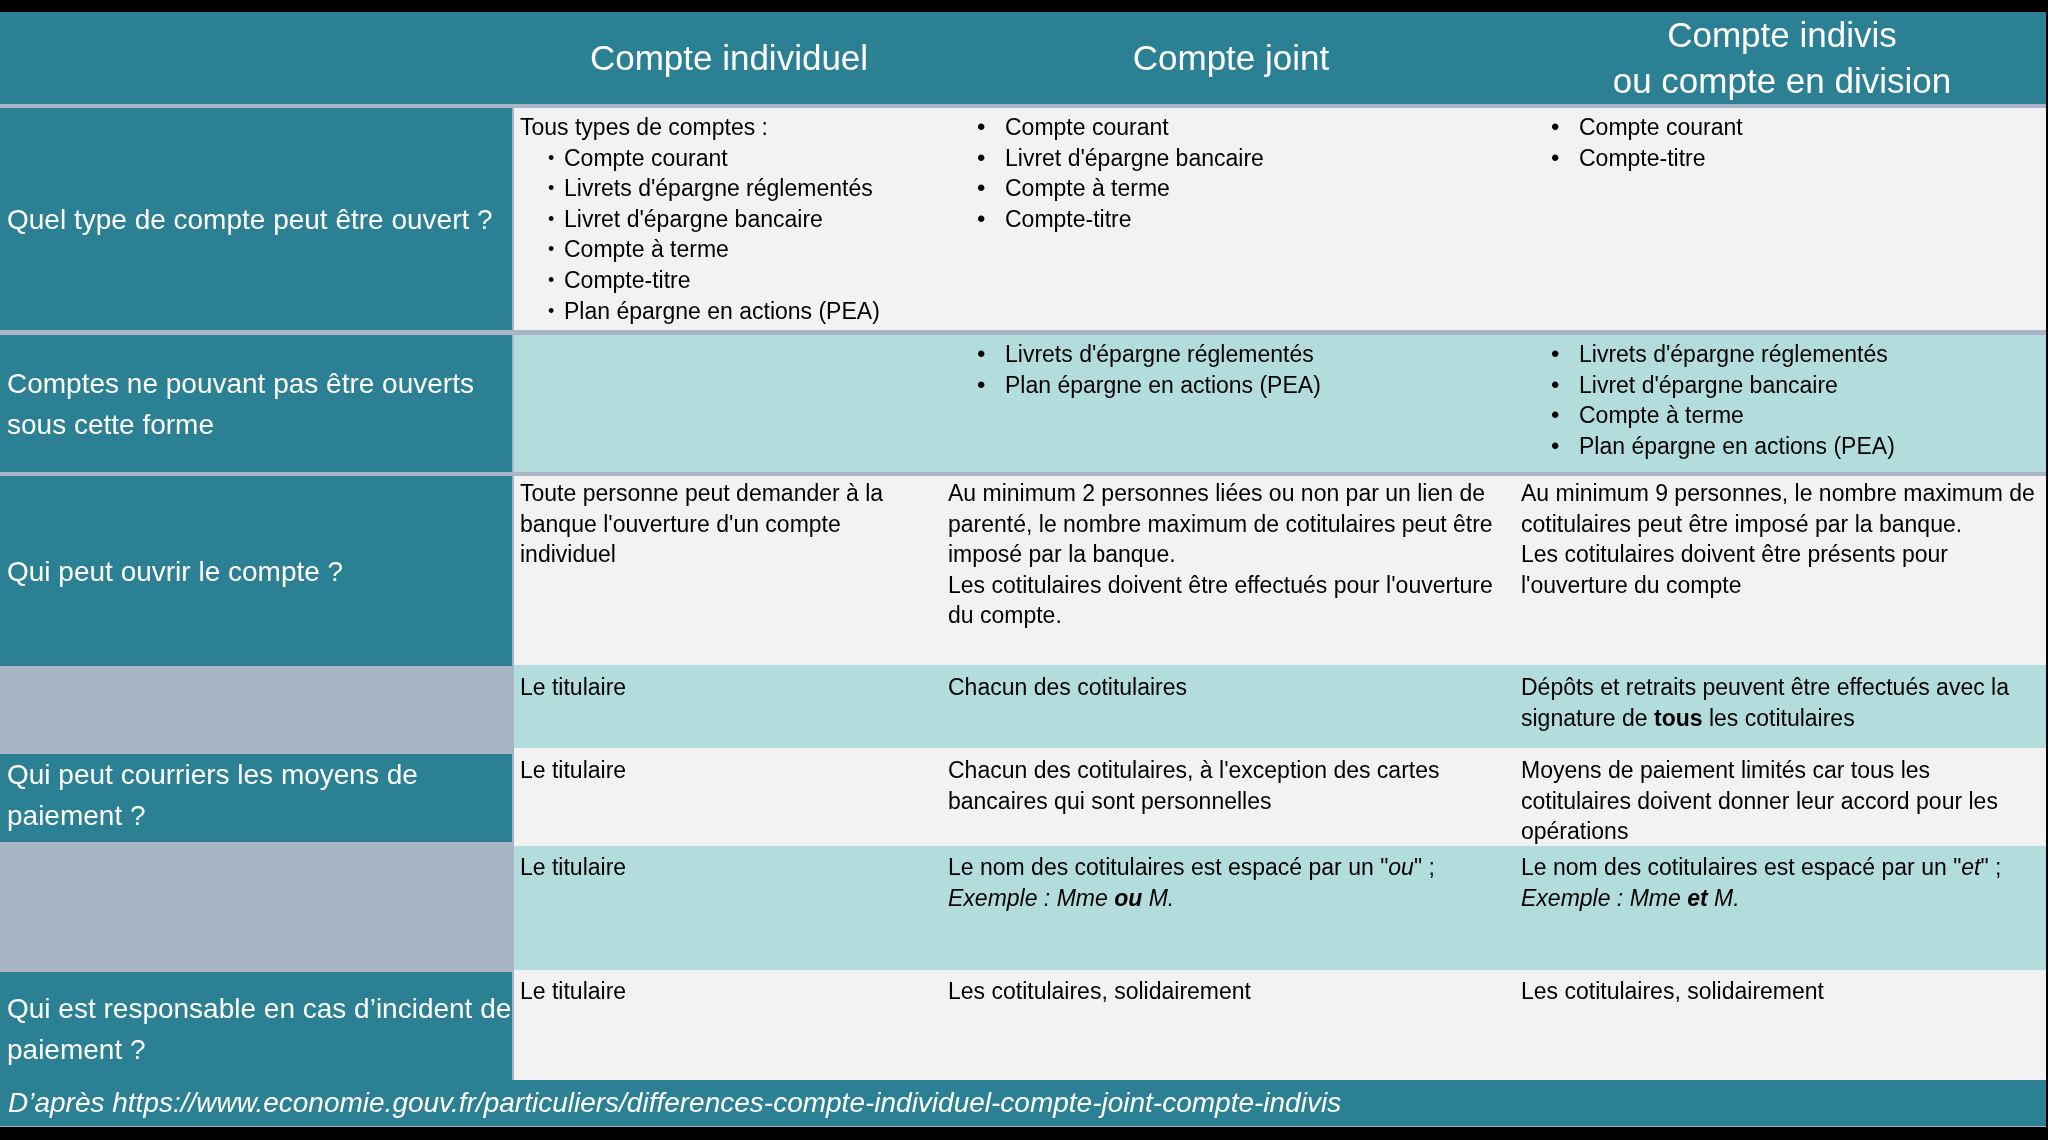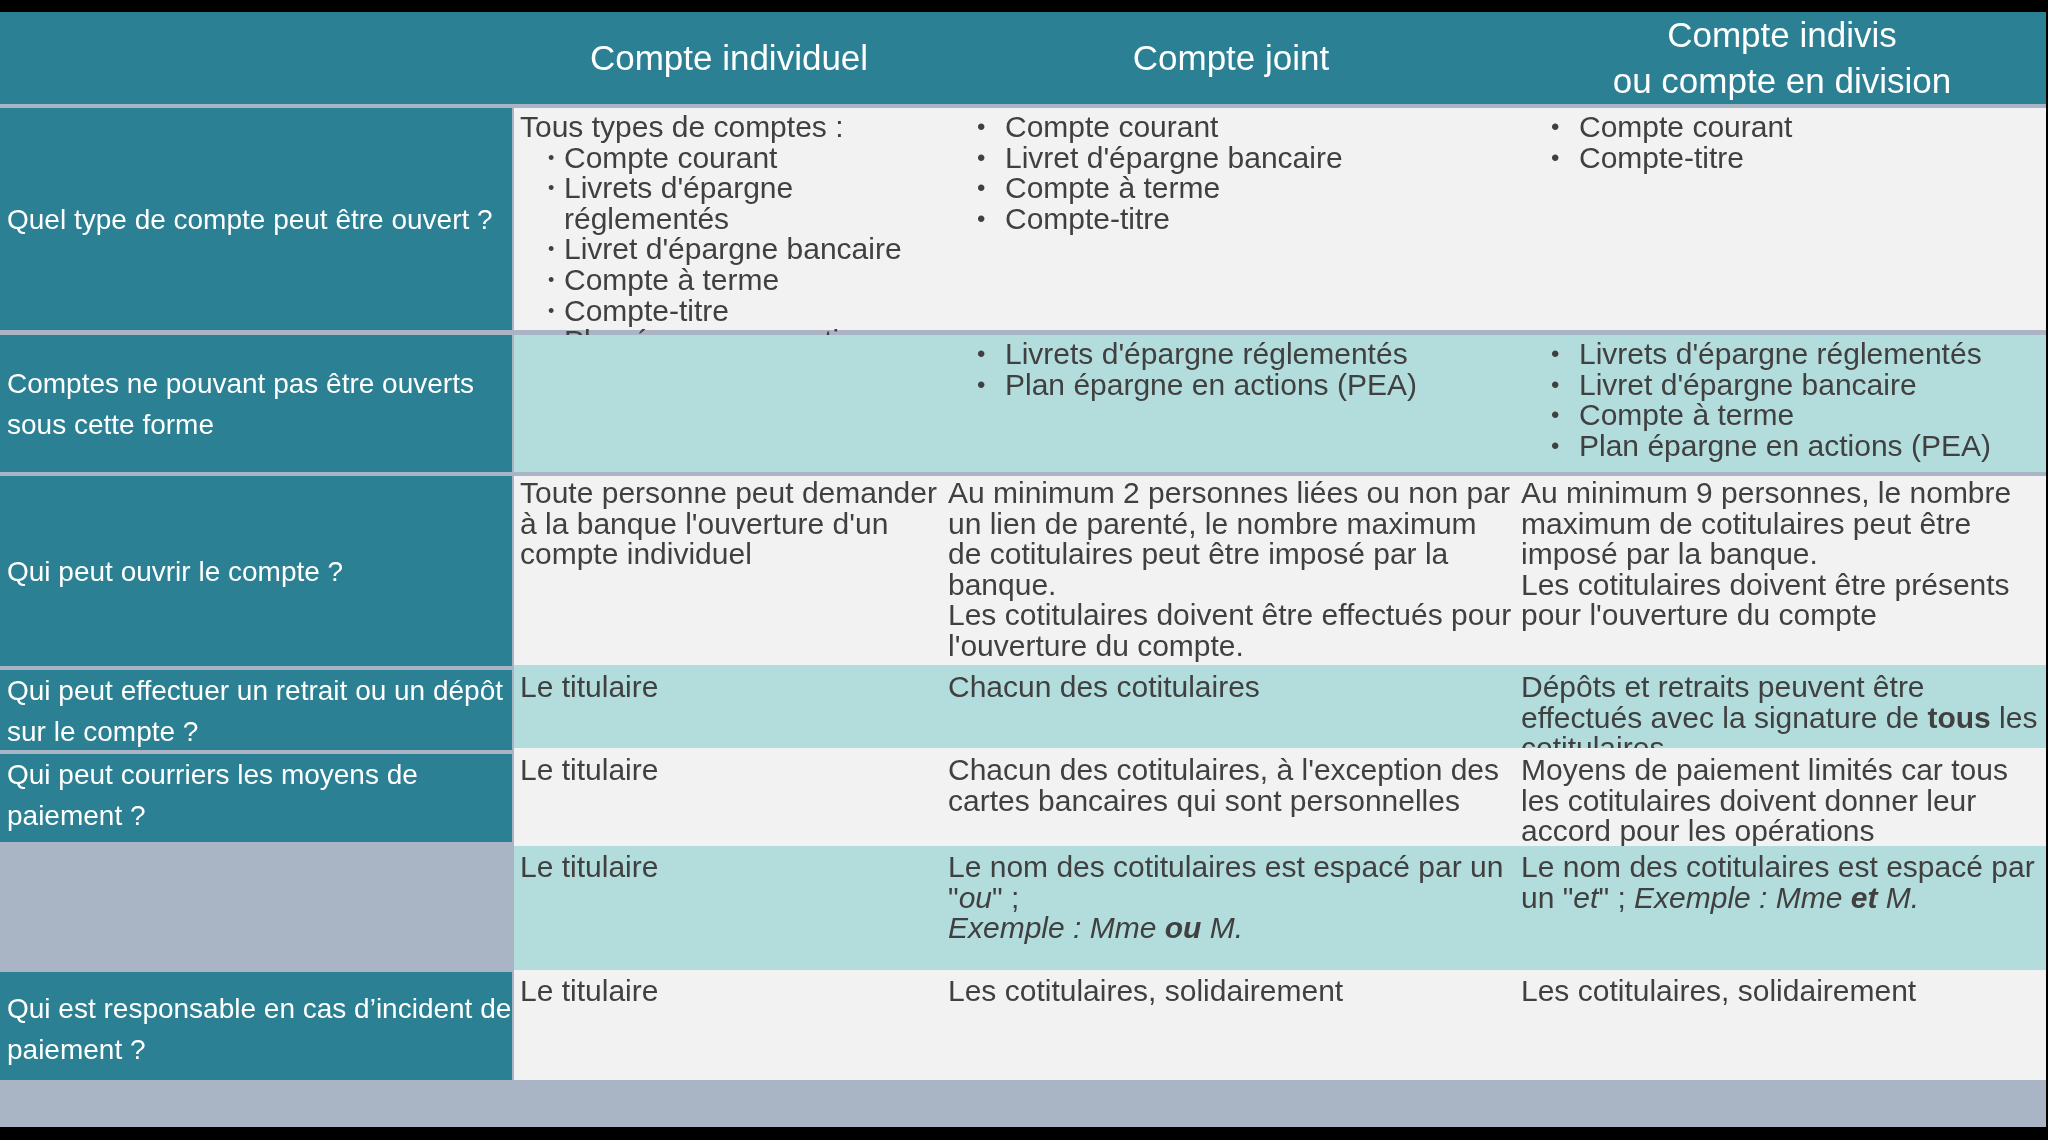--- a/index.html
+++ b/index.html
@@ -11,21 +11,21 @@
   .row { position: absolute; left: 0; width: 2046px; display: flex; }
   .hdr-row { top: 0; height: 92px; background: #2b8093; }
   .hdr-cell { position: absolute; top: 0; height: 92px; color: #ffffff; font-size: 35px; line-height: 46px;
               display: flex; align-items: center; justify-content: center; text-align: center; }
   .hdr-cell span { display: block; }
 
   .label-cell { position: absolute; left: 0; width: 512px; background: #2b8093; color: #ffffff;
                 font-size: 28px; line-height: 41px; padding-left: 7px; display: flex; align-items: center; }
   .label-cell.top { align-items: flex-start; }
 
-  .data-cell { position: absolute; color: #404040; font-size: 30px; line-height: 30.6px; }
+  .data-cell { position: absolute; color: #000000; font-size: 23px; line-height: 30.6px; }
   .bg-light { background: #f2f2f2; }
   .bg-teal { background: #b3dcdd; }
 
   .band { position: absolute; left: 514px; width: 1532px; }
 
   ul.dot { list-style: none; }
   ul.dot li { position: relative; padding-left: 28px; }
   ul.dot li::before { content: "\2022"; position: absolute; left: 0; top: 0; font-size: 24px; }
   ul.small { list-style: none; margin-left: 28px; }
   ul.small li { position: relative; padding-left: 16px; }
@@ -112,23 +112,20 @@
   </div>
   <div class="data-cell" style="left:948px;top:466px;width:570px;">
     <div>Au minimum 2 personnes liées ou non par un lien de parenté, le nombre maximum de cotitulaires peut être imposé par la banque.</div>
     <div>Les cotitulaires doivent être effectués pour l'ouverture du compte.</div>
   </div>
   <div class="data-cell" style="left:1521px;top:466px;width:522px;">
     <div>Au minimum 9 personnes, le nombre maximum de cotitulaires peut être imposé par la banque.</div>
     <div>Les cotitulaires doivent être présents pour l'ouverture du compte</div>
   </div>
 
-  <div class="label-cell top" style="top:658px;height:80px;">
-    <span>Qui peut effectuer un retrait ou un dépôt sur le compte ?</span>
-  </div>
   <div class="band bg-teal" style="top:653px;height:83px;"></div>
   <div class="data-cell" style="left:520px;top:660px;width:420px;">
     <span>Le titulaire</span>
   </div>
   <div class="data-cell" style="left:948px;top:660px;width:570px;">
     <span>Chacun des cotitulaires</span>
   </div>
   <div class="data-cell" style="left:1521px;top:660px;width:522px;">
     <span>Dépôts et retraits peuvent être effectués avec la signature de </span><b>tous</b><span> les cotitulaires</span>
   </div>
@@ -166,13 +163,16 @@
   <div class="data-cell" style="left:520px;top:964px;width:420px;">
     <span>Le titulaire</span>
   </div>
   <div class="data-cell" style="left:948px;top:964px;width:570px;">
     <span>Les cotitulaires, solidairement</span>
   </div>
   <div class="data-cell" style="left:1521px;top:964px;width:522px;">
     <span>Les cotitulaires, solidairement</span>
   </div>
 
+  <div class="footer">
+    <span>D’après https://www.economie.gouv.fr/particuliers/differences-compte-individuel-compte-joint-compte-indivis</span>
+  </div>
 </div>
 
 </body></html>

